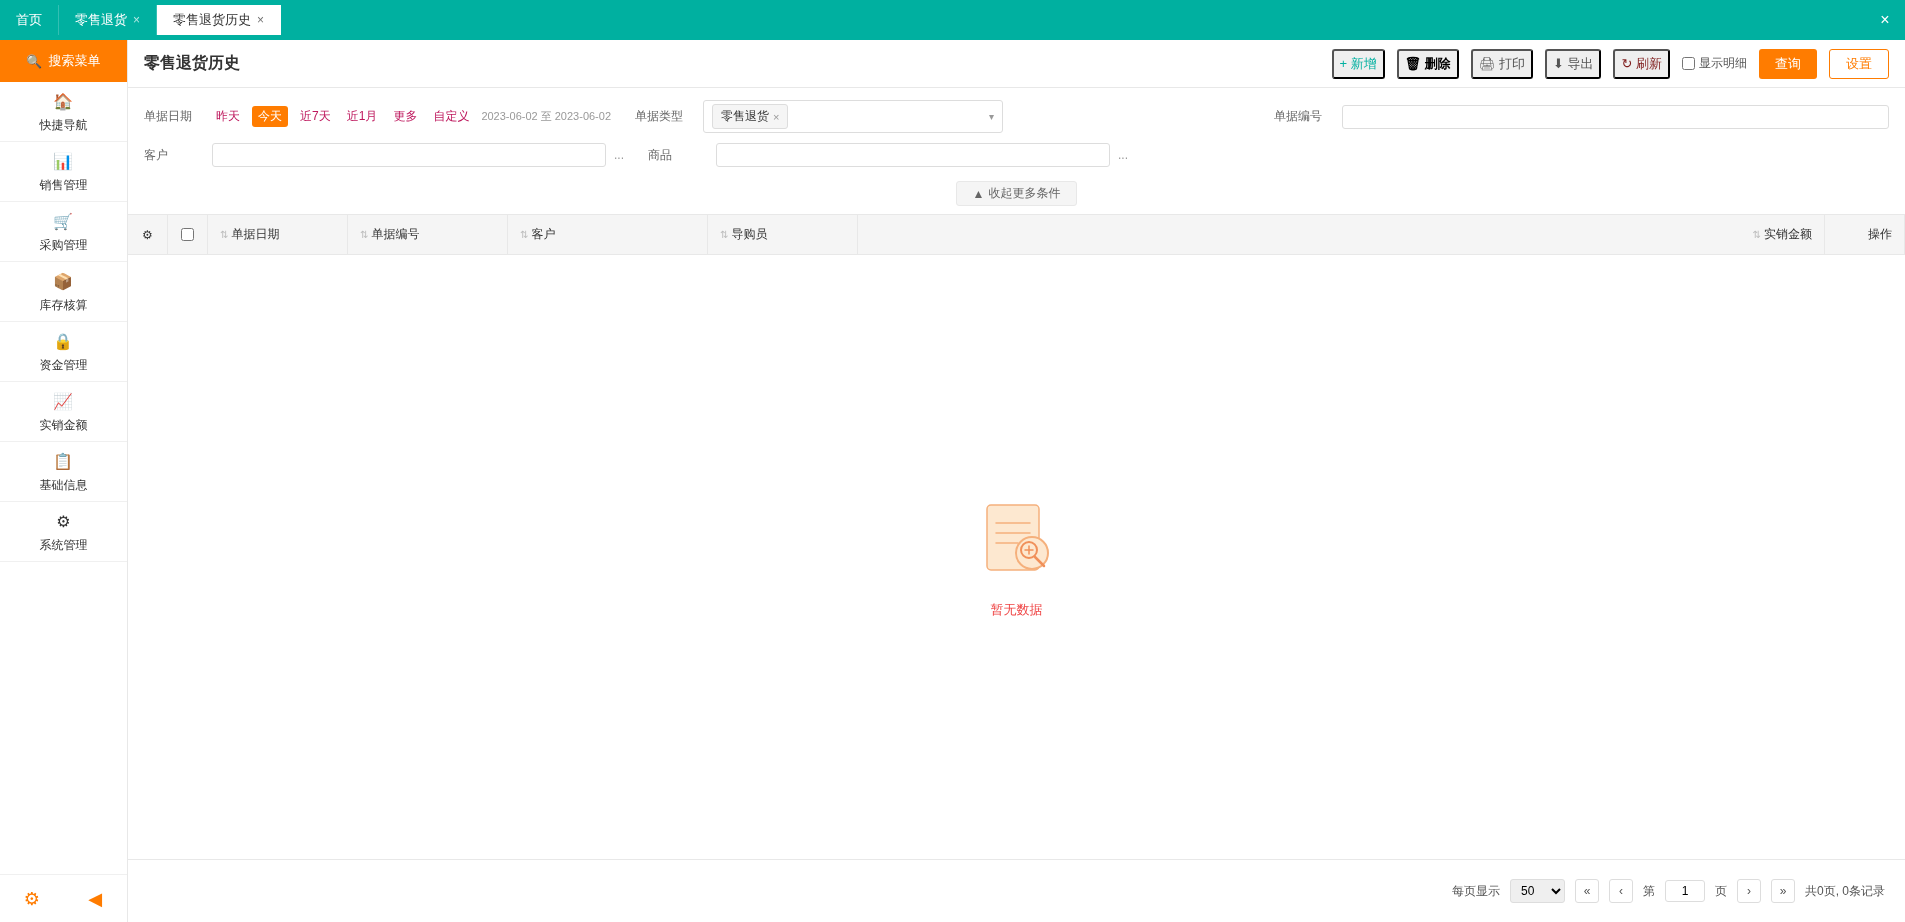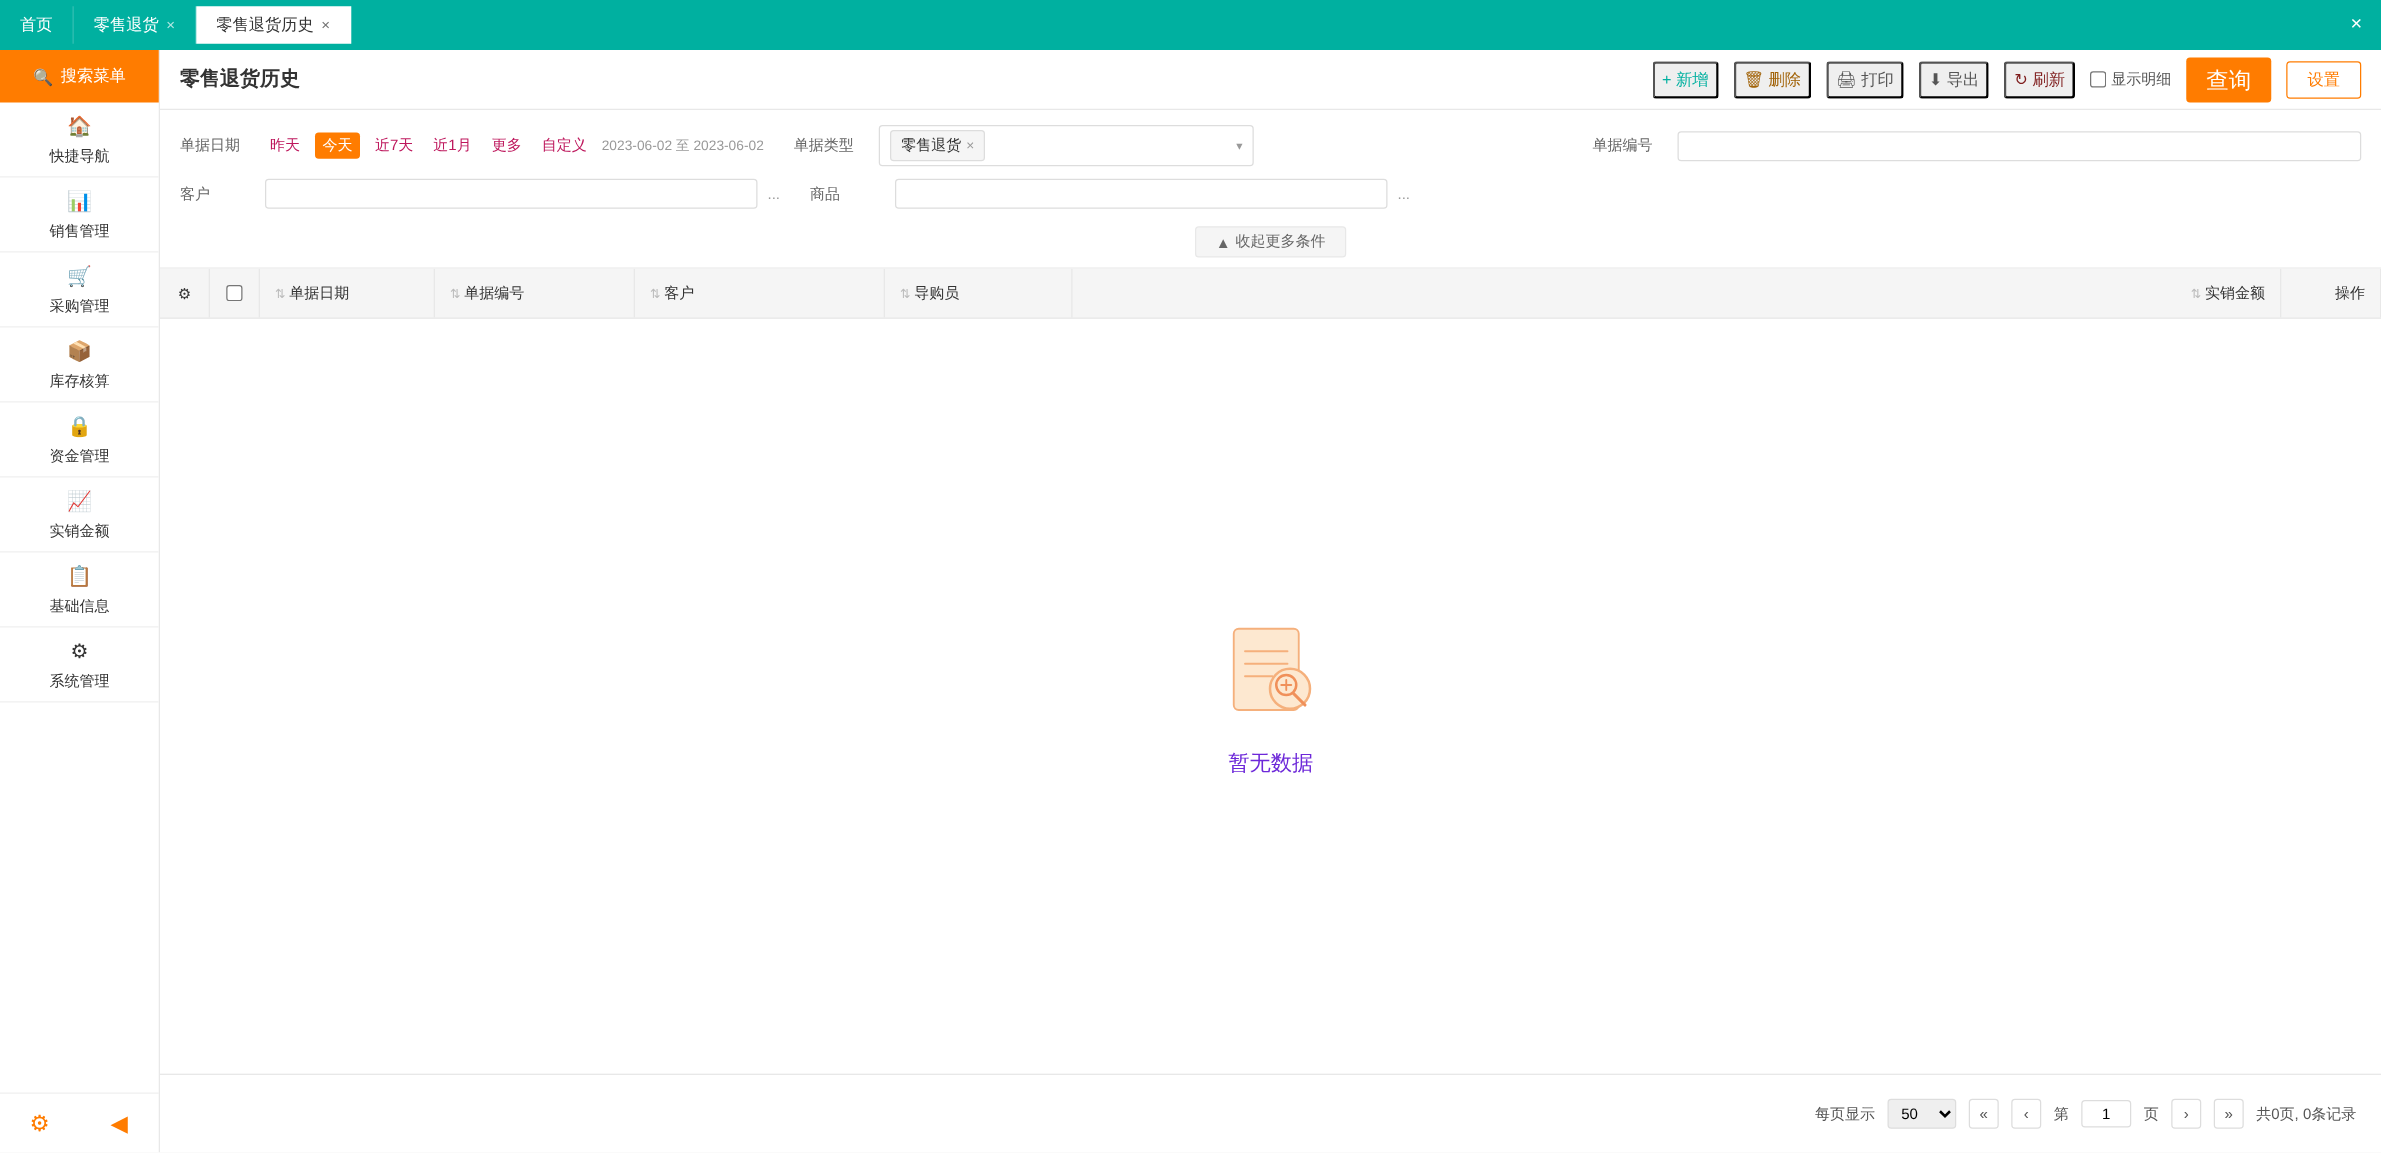--- a/index.html
+++ b/index.html
@@ -154,29 +154,29 @@
       display: flex;
       align-items: center;
       gap: 4px;
       font-size: 13px;
       color: #555;
       cursor: pointer;
       padding: 4px 6px;
       border-radius: 3px;
     }
     .action-btn.new { color: #00b0a0; }
-    .action-btn.delete { color: #a16207; }
+    .action-btn.delete { color: #000000; font-weight: bold; }
     .btn-query {
       background: #ff7c00;
       color: #fff;
       border: none;
       padding: 6px 16px;
       border-radius: 3px;
       cursor: pointer;
-      font-size: 18px;
+      font-size: 13px;
     }
     .btn-setting {
       background: #fff;
       color: #ff7c00;
       border: 1px solid #ff7c00;
       padding: 5px 16px;
       border-radius: 3px;
       cursor: pointer;
       font-size: 13px;
     }
@@ -334,22 +334,22 @@
       flex-direction: column;
       align-items: center;
       justify-content: center;
       gap: 16px;
     }
     .empty-icon {
       width: 90px;
       height: 90px;
     }
     .empty-text {
-      font-size: 17px;
-      color: #6d28d9;
+      font-size: 13px;
+      color: #ef4444;
     }
 
     
     .pagination-bar {
       height: 63px;
       border-top: 1px solid #e8e8e8;
       display: flex;
       align-items: center;
       justify-content: flex-end;
       padding: 0 20px;

